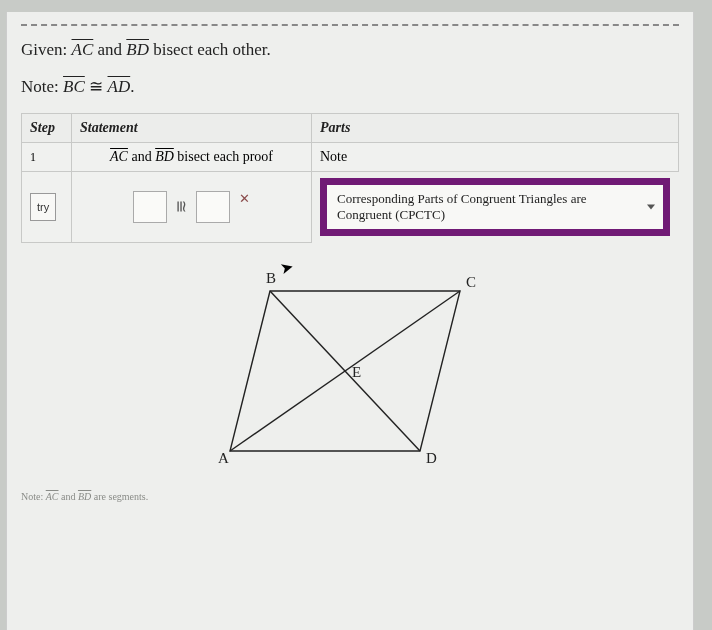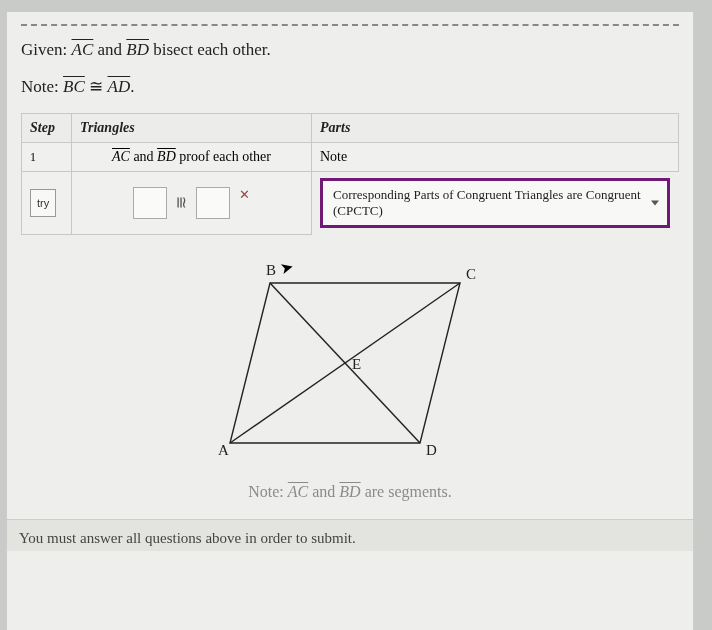--- a/index.html
+++ b/index.html
@@ -86,21 +86,21 @@
     transform: rotate(90deg);
   }
   .x-mark {
     color: #8a4b4b;
     font-size: 13px;
     font-family: Arial;
     vertical-align: top;
     margin-left: 6px;
   }
   .reason-box {
-    border: 3px solid #701a75;
+    border: 7px solid #701a75;
     background: #f8f8f6;
     padding: 6px 26px 6px 10px;
     font-size: 13px;
     color: #222;
     position: relative;
     display: inline-block;
     width: 350px;
     font-family: Georgia, serif;
   }
   .reason-box::after {
@@ -126,22 +126,21 @@
     font-size: 16px;
     color: #000;
     transform: rotate(-15deg);
     pointer-events: none;
   }
   .diagram {
     display: block;
     margin: 18px auto 10px auto;
   }
   .fig-note {
-    text-align: center;
-    font-size: 16px;
+    font-size: 10px;
     color: #8a8c88;
     margin: 10px 0 18px 0;
   }
   .bottom-msg {
     background: #e3e4e0;
     border-top: 1px solid #ccc;
     padding: 10px 12px 4px 12px;
     font-size: 15px;
     color: #444;
     margin: 0 -14px;
@@ -159,27 +158,27 @@
 
   <p class="prove">
     <span>Note: </span><span class="overline">BC</span><span> ≅ </span><span class="overline">AD</span><span>.</span>
   </p>
 
 
   <table class="proof">
     <tbody>
         <tr>
       <th class="step-col">Step</th>
-      <th class="stmt-col">Triangles</th>
+      <th class="stmt-col">Statement</th>
       <th>Parts</th>
     </tr>
     <tr>
       <td class="step-num">1</td>
       <td style="text-align:center">
-        <span class="overline">AC</span><span> and </span><span class="overline">BD</span><span> proof each other</span>
+        <span class="overline">AC</span><span> and </span><span class="overline">BD</span><span> bisect each proof</span>
       </td>
       <td>Note</td>
     </tr>
     <tr>
       <td class="step-num">
         <span class="try-btn">try</span>
       </td>
       <td style="text-align:center">
         <span class="blank-box"></span>
         <span class="cong-sym">≅</span>
@@ -205,16 +204,15 @@
       <text x="28" y="202">A</text>
       <text x="236" y="202">D</text>
       <text x="162" y="116">E</text>
     </g>
   </svg>
 
   <p class="fig-note">
     <span>Note: </span><span class="overline">AC</span><span> and </span><span class="overline">BD</span><span> are segments.</span>
   </p>
 
-  <div class="bottom-msg">You must answer all questions above in order to submit.</div>
 </div>
 
 <div class="cursor">➤</div>
 
 </body></html>

